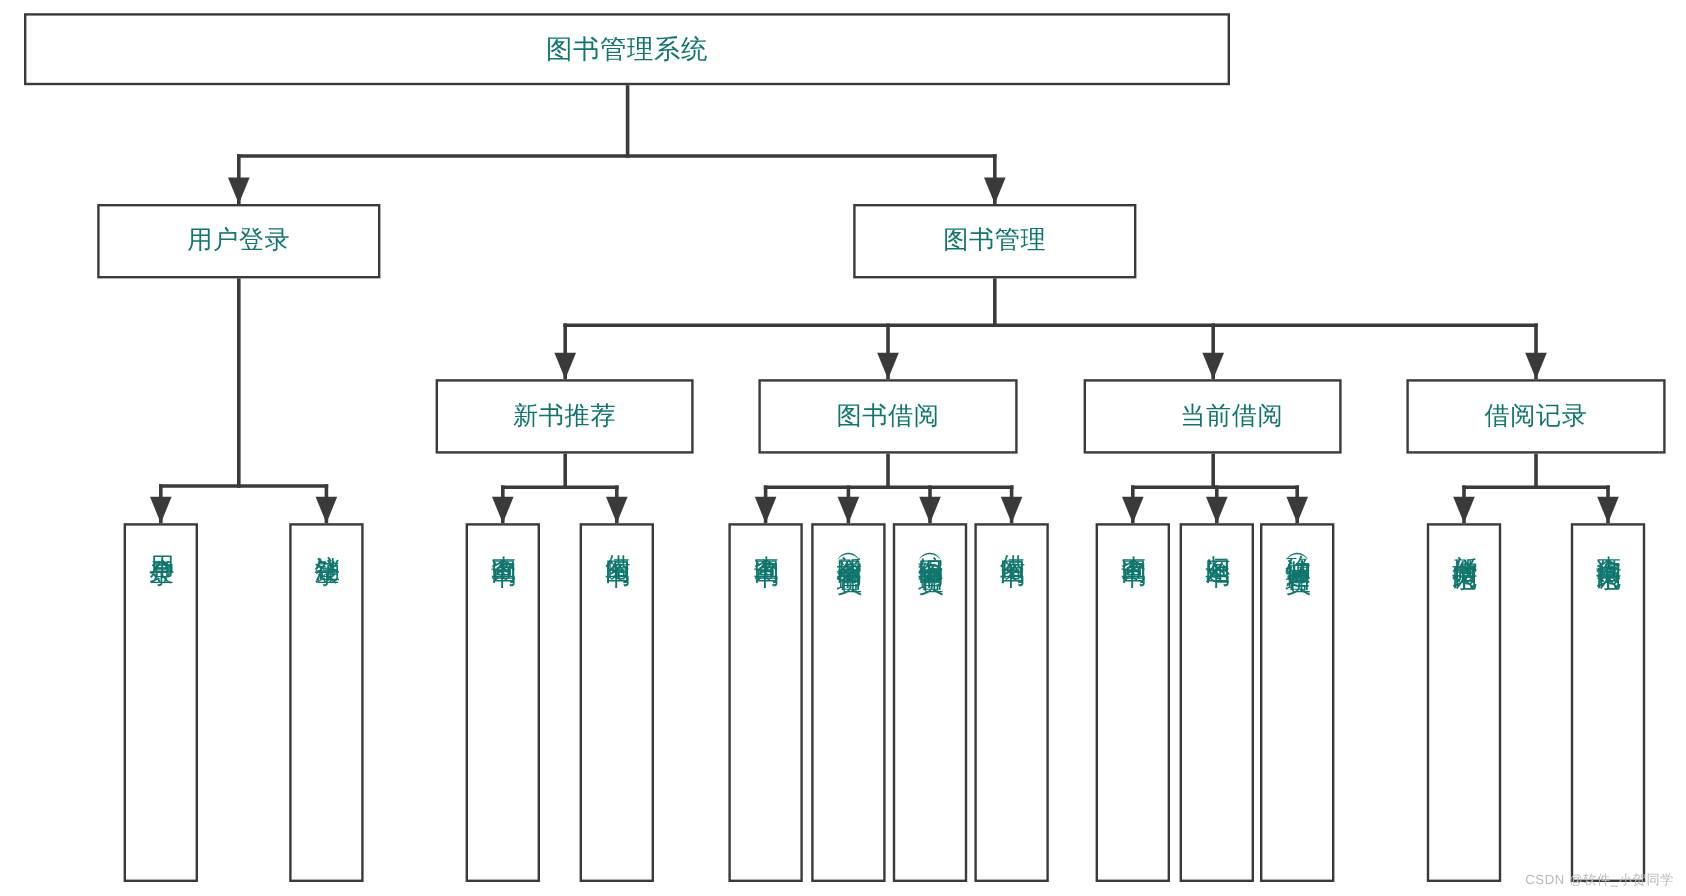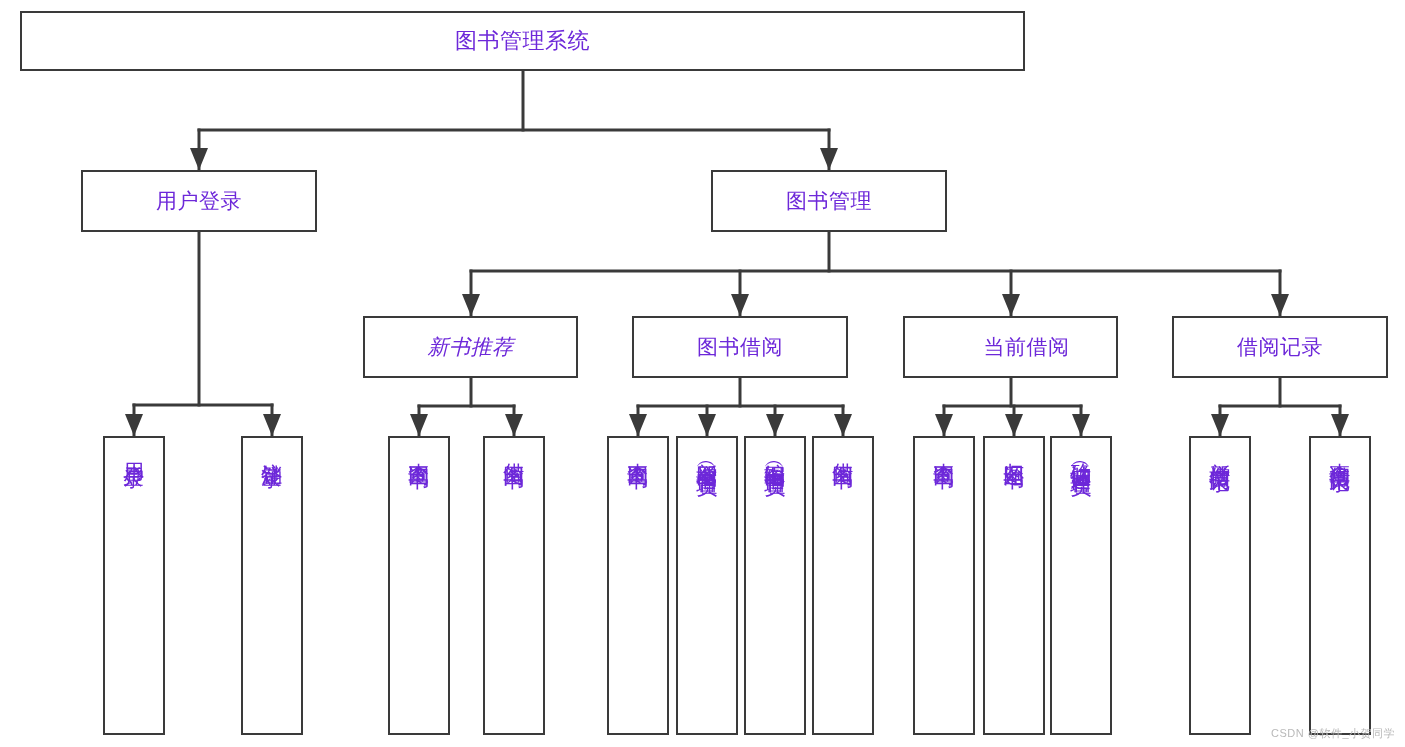--- a/index.html
+++ b/index.html
@@ -27,21 +27,21 @@
     pointer-events: none;
   }
   .node {
     position: absolute;
     box-sizing: border-box;
     background: #ffffff;
     border: 2px solid #3a3a3a;
     display: flex;
     align-items: center;
     justify-content: center;
-    color: #6d28d9;
+    color: #0f766e;
   }
   .node-label {
     display: block;
     text-align: center;
     line-height: 1.18;
     letter-spacing: 0.5px;
   }
   .node.horizontal .node-label {
     font-size: 21px;
   }
@@ -135,21 +135,21 @@
     <span class="node-label">图书管理系统</span>
   </div>
 
   <div class="node horizontal" style="left: 81px; top: 170px; width: 236px; height: 62px;">
     <span class="node-label">用户登录</span>
   </div>
   <div class="node horizontal" style="left: 711px; top: 170px; width: 236px; height: 62px; justify-content: center;">
     <span class="node-label">图书管理</span>
   </div>
 
-  <div class="node horizontal" style="left: 363px; top: 316px; width: 215px; height: 62px; font-style: italic;">
+  <div class="node horizontal" style="left: 363px; top: 316px; width: 215px; height: 62px;">
     <span class="node-label">新书推荐</span>
   </div>
   <div class="node horizontal" style="left: 632px; top: 316px; width: 216px; height: 62px;">
     <span class="node-label">图书借阅</span>
   </div>
   <div class="node horizontal" style="left: 903px; top: 316px; width: 215px; height: 62px; padding-left: 32px;">
     <span class="node-label">当前借阅</span>
   </div>
   <div class="node horizontal" style="left: 1172px; top: 316px; width: 216px; height: 62px;">
     <span class="node-label">借阅记录</span>

